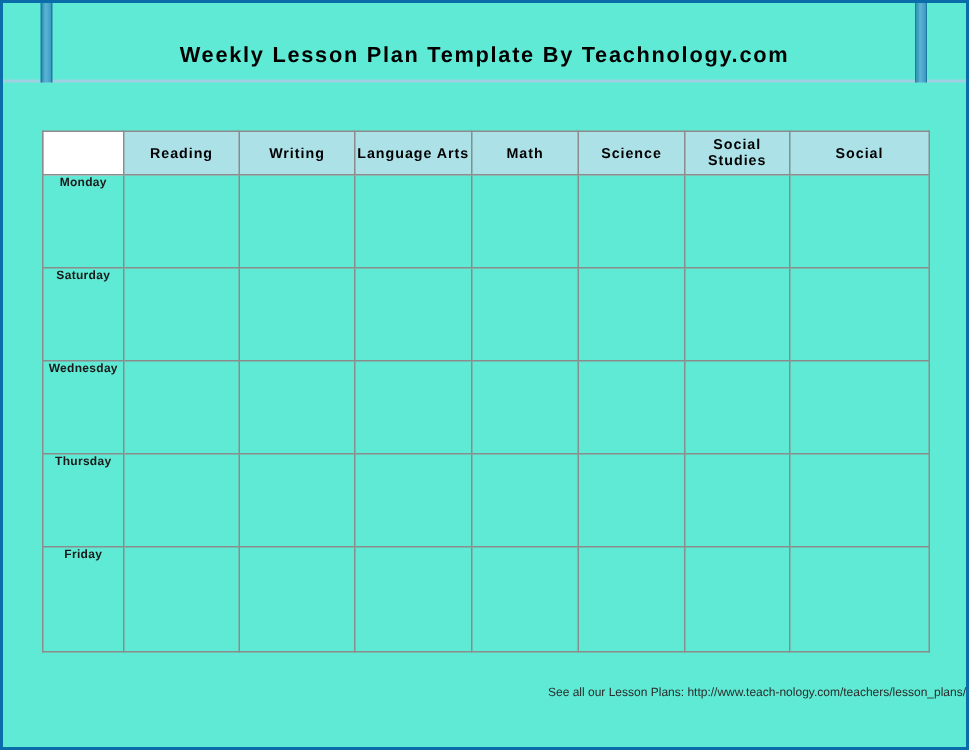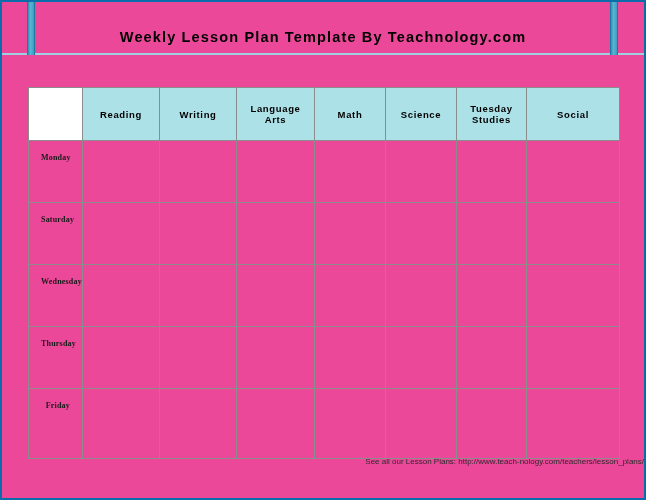--- a/index.html
+++ b/index.html
@@ -14,21 +14,21 @@
     overflow: hidden;
   }
 
   
   .page {
     position: relative;
     box-sizing: border-box;
     width: 646px;
     height: 500px;
     border: 2px solid #0a6ca8;
-    background: #ec4899;
+    background: #5eead4;
   }
 
   
   .masthead {
     position: relative;
     height: 53px;
     border-bottom: 2px solid #9fcfe0;
     box-sizing: border-box;
   }
   .bar {
@@ -89,46 +89,45 @@
     width: 591px;
   }
   table.grid {
     border-collapse: collapse;
     table-layout: fixed;
     width: 591px;
   }
   table.grid th,
   table.grid td {
     border: 1px solid #8c8c8c;
-    padding: 12px;
+    padding: 0;
     vertical-align: top;
   }
   table.grid thead th {
     background: #ade1e8;
     height: 28px;
     font-size: 9.5px;
     font-weight: bold;
     letter-spacing: 0.65px;
     color: #000000;
     text-align: center;
     vertical-align: middle;
     line-height: 11px;
   }
   table.grid thead th.corner {
     background: #ffffff;
     border-top: 1px solid #8c8c8c;
   }
   td.day {
-    text-align: right;
+    text-align: center;
     font-size: 8px;
     font-weight: bold;
     color: #1a1a1a;
     padding-top: 5px;
     letter-spacing: 0.2px;
-    font-family: Liberation Serif, serif;
   }
   tr.week-row { height: 62px; }
   tr.week-row.last { height: 70px; }
 
   
   col.c-day   { width: 54px; }
   col.c-std   { width: 77px; }
   col.c-lang  { width: 78px; }
   col.c-math  { width: 71px; }
   col.c-sci   { width: 71px; }
@@ -171,21 +170,21 @@
           <col class="c-ext">
       </colgroup>
       <thead>
         <tr>
           <th class="corner"></th>
           <th>Reading</th>
           <th>Writing</th>
           <th>Language Arts</th>
           <th>Math</th>
           <th>Science</th>
-          <th>Tuesday Studies</th>
+          <th>Social Studies</th>
           <th>Social</th>
         </tr>
       </thead>
       <tbody>
         <tr class="week-row">
           <td class="day">Monday</td>
           <td></td>
           <td></td>
           <td></td>
           <td></td>

